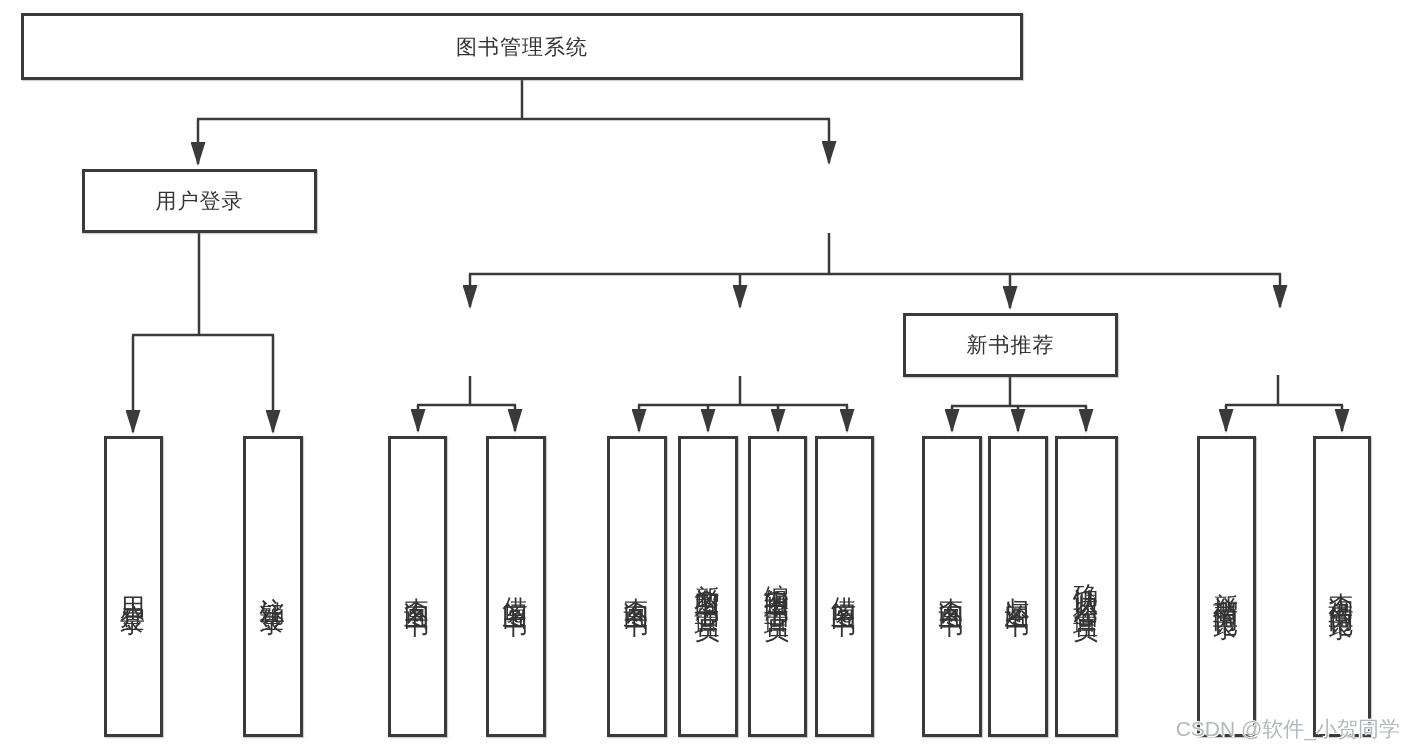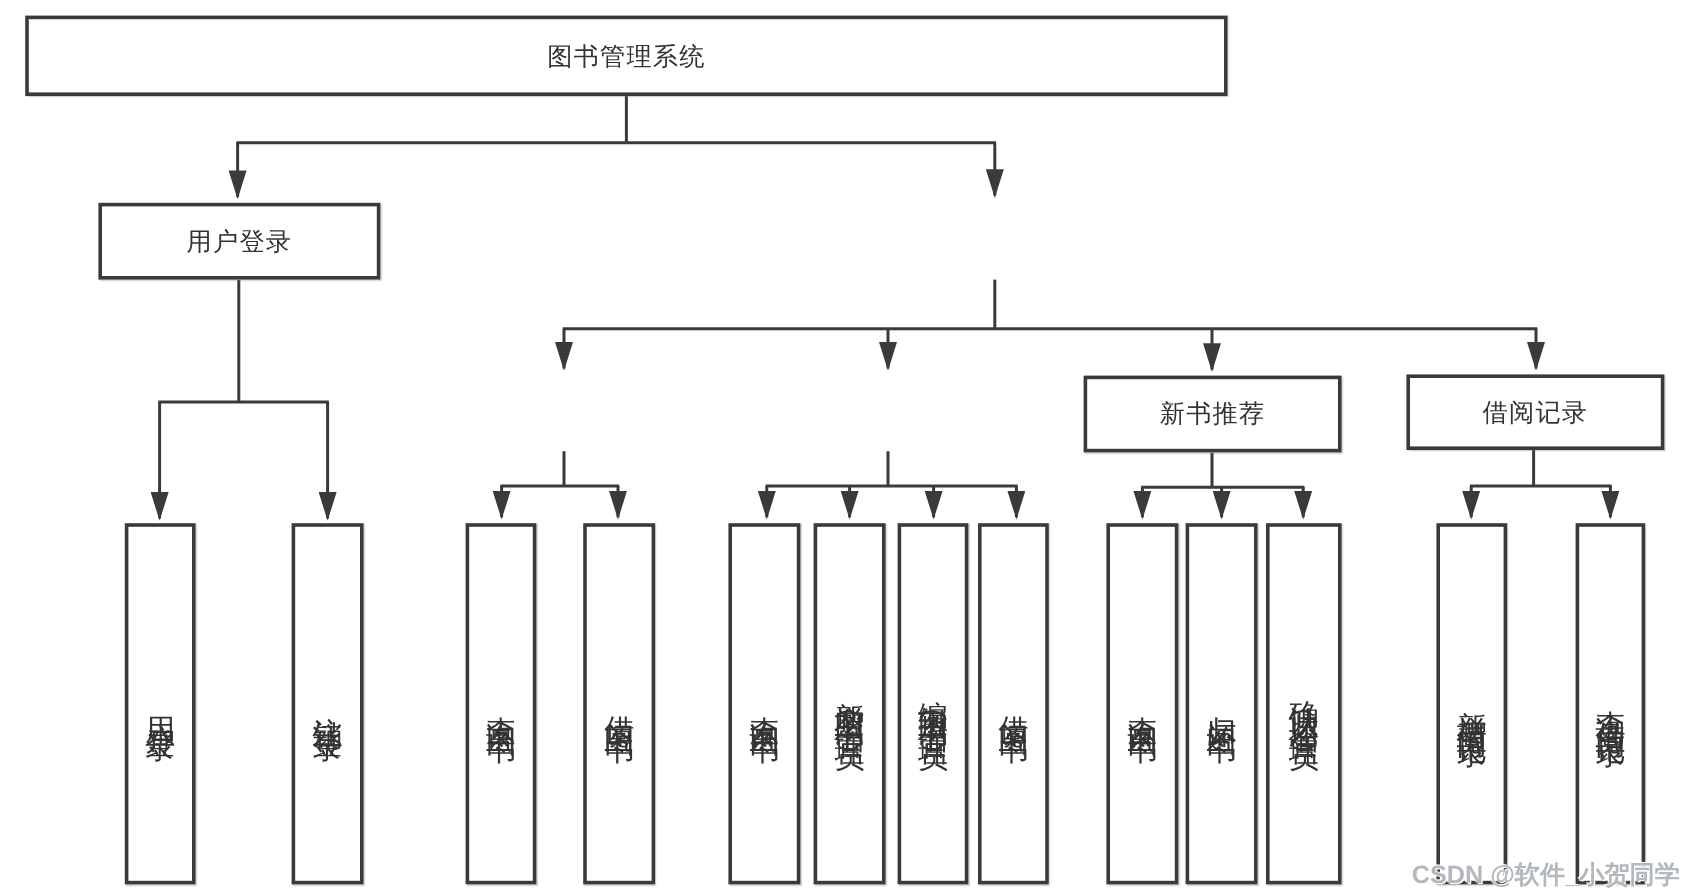--- a/index.html
+++ b/index.html
@@ -58,21 +58,20 @@
   }
   .watermark {
     position: absolute;
     top: 715px;
     right: 5px;
     font-size: 21px;
     color: #b3b8bd;
     text-shadow: 0 0 2px #ffffff, 1px 1px 0 #ffffff, -1px -1px 0 #ffffff;
     z-index: 3;
     white-space: nowrap;
-    font-weight: bold;
   }
 </style>
 </head>
 <body>
 
 <div class="canvas">
 
   <svg class="connectors" width="1405" height="747" viewBox="0 0 1405 747">
     <defs>
       <marker id="arrow" viewBox="0 0 24 15" refX="22" refY="7.5" markerWidth="24" markerHeight="15" markerUnits="userSpaceOnUse" orient="auto">
@@ -133,21 +132,20 @@
       <line x1="1226" y1="405" x2="1226" y2="431" marker-end="url(#arrow)"></line>
       <line x1="1342" y1="405" x2="1342" y2="431" marker-end="url(#arrow)"></line>
     </g>
   </svg>
 
   <div class="hbox" style="left:21px; top:13px; width:1002px; height:67px;">图书管理系统</div>
 
   <div class="hbox" style="left:82px; top:169px; width:235px; height:64px;">用户登录</div>
 
   <div class="hbox" style="left:903px; top:313px; width:215px; height:64px;">新书推荐</div>
-  <div class="hbox" style="left:1172px; top:312px; width:215px; height:63px;">借阅记录</div>
 
   <div class="vbox" style="left:104px; width:59px;">用户登录</div>
   <div class="vbox" style="left:243px; width:60px;">注销登录</div>
   <div class="vbox" style="left:388px; width:59px;">查询图书</div>
   <div class="vbox" style="left:486px; width:60px;">借阅图书</div>
   <div class="vbox" style="left:607px; width:60px;">查询图书</div>
   <div class="vbox" style="left:678px; width:60px;">新增图书（管理员）</div>
   <div class="vbox" style="left:748px; width:59px;">编辑图书（管理员）</div>
   <div class="vbox" style="left:815px; width:59px;">借阅图书</div>
   <div class="vbox" style="left:922px; width:60px;">查询图书</div>

